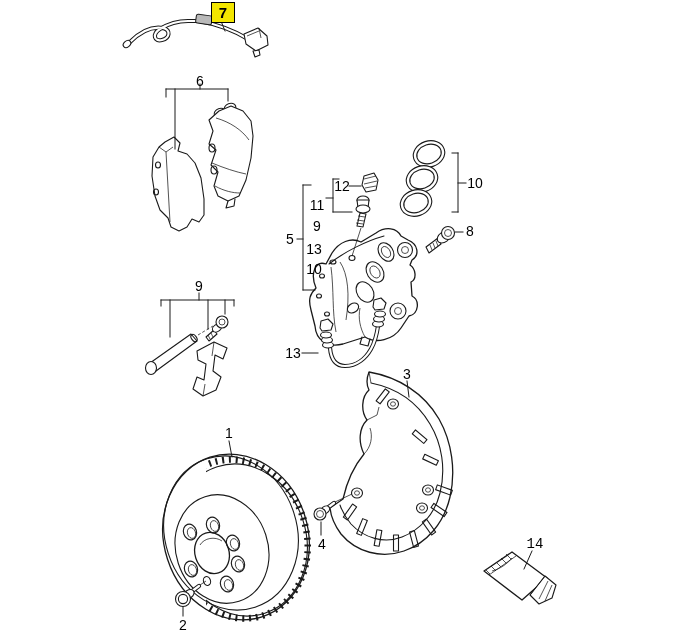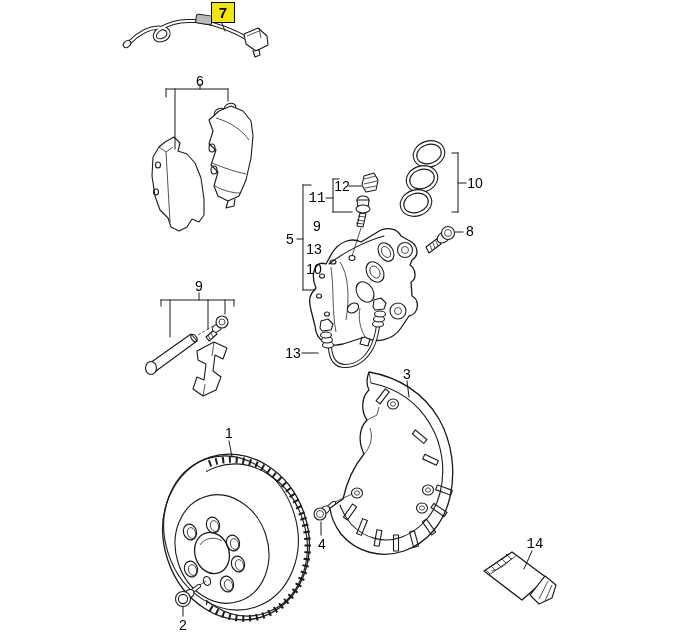--- a/index.html
+++ b/index.html
@@ -224,21 +224,21 @@
     <path d="M407,381 L409,397"></path>
     <path d="M229,441 L232,457"></path>
     <path d="M321,522 V535"></path>
     <path d="M183,607 V616"></path>
     <path d="M532,551 L524,569"></path>
   </g>
 </svg>
 
 <span class="callout hl" style="left:211px;top:2px;">7</span>
 <span class="callout" style="left:187px;top:72px;">6</span>
-<span class="callout" style="left:304px;top:189px;font-family:Liberation Mono, monospace;">11</span>
+<span class="callout" style="left:304px;top:196px;">11</span>
 <span class="callout" style="left:329px;top:177px;">12</span>
 <span class="callout" style="left:304px;top:217px;">9</span>
 <span class="callout" style="left:277px;top:230px;">5</span>
 <span class="callout" style="left:301px;top:240px;">13</span>
 <span class="callout" style="left:301px;top:260px;">10</span>
 <span class="callout" style="left:462px;top:174px;">10</span>
 <span class="callout" style="left:457px;top:222px;">8</span>
 <span class="callout" style="left:280px;top:344px;">13</span>
 <span class="callout" style="left:186px;top:277px;">9</span>
 <span class="callout" style="left:394px;top:365px;">3</span>

